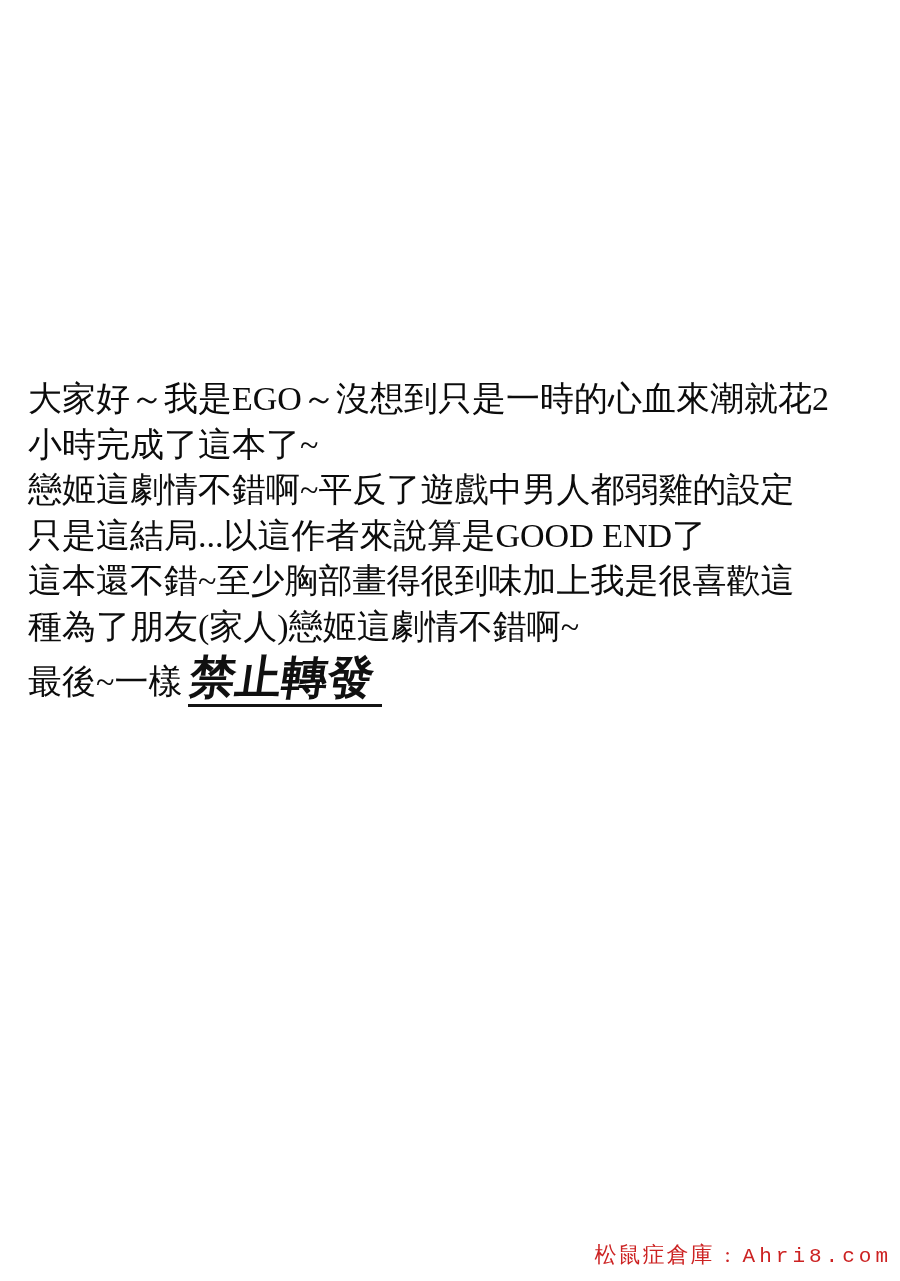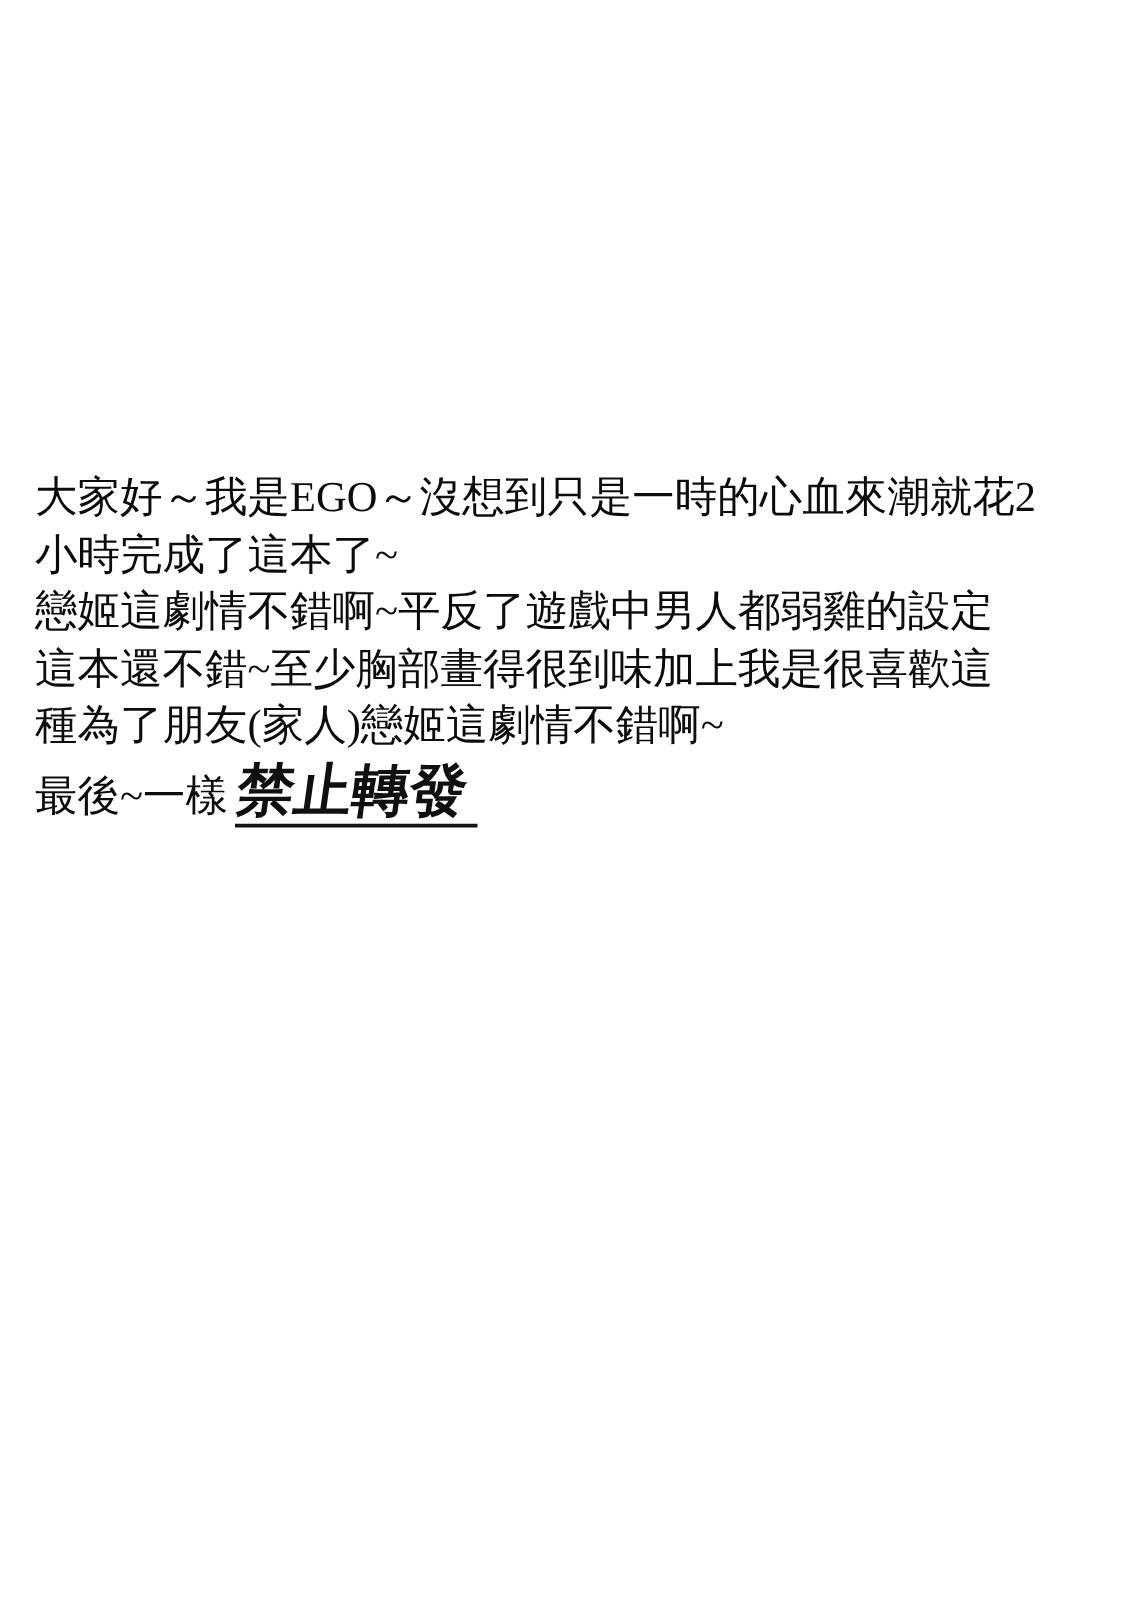--- a/index.html
+++ b/index.html
@@ -70,19 +70,23 @@
 </style>
 </head>
 <body>
 
 <div class="page">
 
   <div class="text-block">
     <p>大家好～我是EGO～沒想到只是一時的心血來潮就花2</p>
     <p>小時完成了這本了~</p>
     <p>戀姬這劇情不錯啊~平反了遊戲中男人都弱雞的設定</p>
+    <p>只是這結局...以這作者來說算是GOOD END了</p>
     <p>這本還不錯~至少胸部畫得很到味加上我是很喜歡這</p>
     <p>種為了朋友(家人)戀姬這劇情不錯啊~</p>
     <p class="closing-line"><span>最後~一樣</span><span class="emph-wrap"><span class="emph-text">禁止轉發</span></span></p>
   </div>
 
+  <div class="watermark">
+    <span class="site">松鼠症倉庫</span><span class="sep">:</span><span class="url">Ahri8.com</span>
+  </div>
 
 </div>
 
 </body></html>

